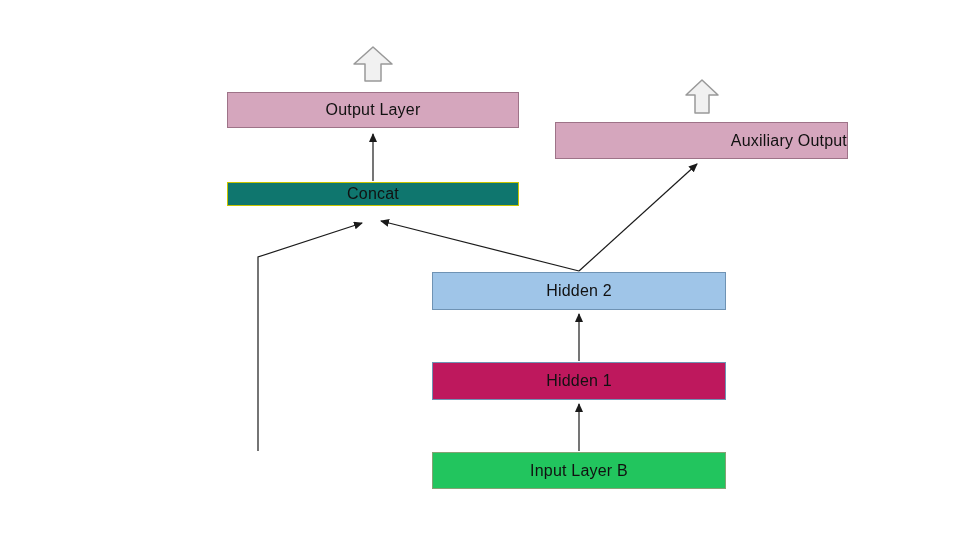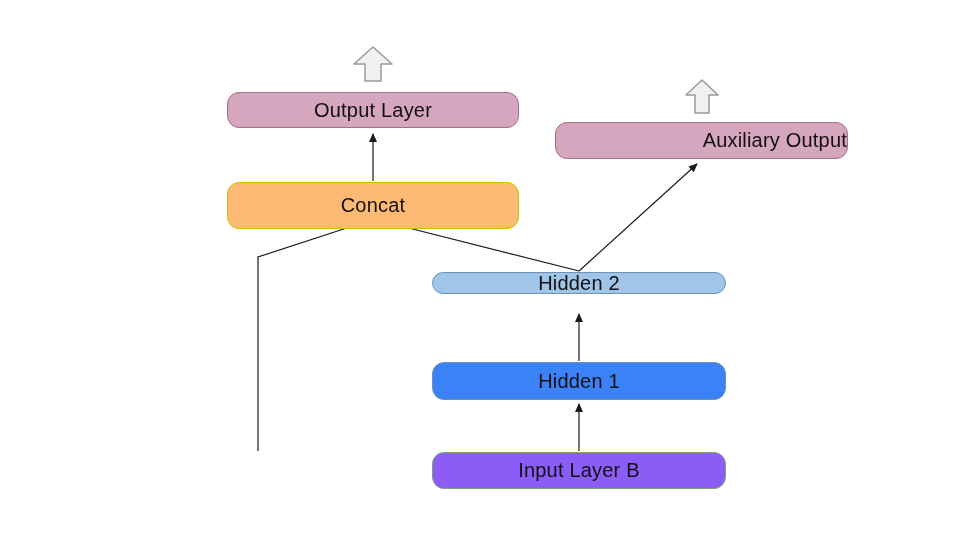--- a/index.html
+++ b/index.html
@@ -20,34 +20,34 @@
     left: 0;
     top: 0;
     width: 960px;
     height: 540px;
   }
   .node {
     position: absolute;
     display: flex;
     align-items: center;
     justify-content: center;
-    border-radius: 12px;
+    border-radius: 0;
     border: 1px solid;
     box-sizing: border-box;
-    font-size: 20px;
+    font-size: 16px;
     color: #111111;
     letter-spacing: 0.2px;
   }
   .node-output-layer      { left: 227px; top:  92px; width: 292px; height: 36px; background: #d5a6bd; border-color: #9e7388; }
   .node-auxiliary-output  { left: 555px; top: 122px; width: 293px; height: 37px; background: #d5a6bd; border-color: #9e7388; justify-content: flex-end; }
-  .node-concat            { left: 227px; top: 182px; width: 292px; height: 47px; background: #fdba74; border-color: #c9c400; }
-  .node-hidden-2          { left: 432px; top: 272px; width: 294px; height: 22px; background: #9fc5e8; border-color: #6f93b4; }
-  .node-hidden-1          { left: 432px; top: 362px; width: 294px; height: 38px; background: #3b82f6; border-color: #6f93b4; }
+  .node-concat            { left: 227px; top: 182px; width: 292px; height: 24px; background: #0f766e; border-color: #c9c400; }
+  .node-hidden-2          { left: 432px; top: 272px; width: 294px; height: 38px; background: #9fc5e8; border-color: #6f93b4; }
+  .node-hidden-1          { left: 432px; top: 362px; width: 294px; height: 38px; background: #be185d; border-color: #6f93b4; }
   .node-input-layer-a     { left: 112px; top: 452px; width: 293px; height: 37px; background: #b6d7a8; border-color: #84a374; }
-  .node-input-layer-b     { left: 432px; top: 452px; width: 294px; height: 37px; background: #8b5cf6; border-color: #84a374; }
+  .node-input-layer-b     { left: 432px; top: 452px; width: 294px; height: 37px; background: #22c55e; border-color: #84a374; }
 
   .edge {
     stroke: #1a1a1a;
     stroke-width: 1.2;
     fill: none;
   }
   .block-arrow {
     fill: #f1f1f1;
     stroke: #999999;
     stroke-width: 1.5;

